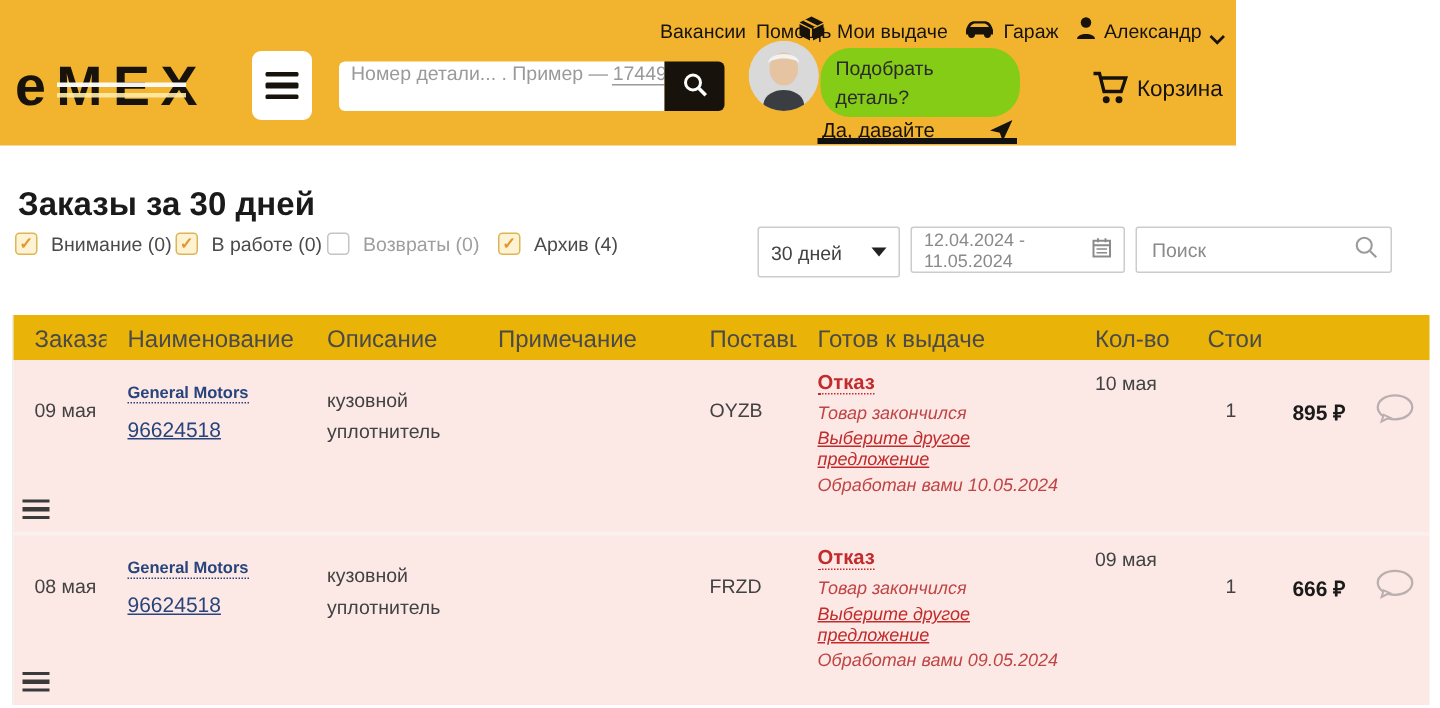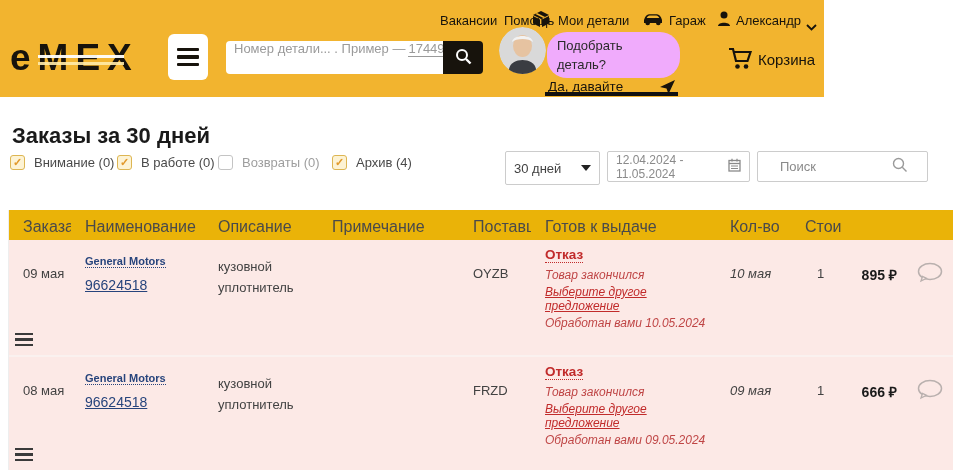--- a/index.html
+++ b/index.html
@@ -18,40 +18,40 @@
   .nav-icon{position:absolute;}
   .menu-btn{position:absolute;left:168px;top:34px;width:40px;height:46px;background:#fff;border-radius:6px;
     display:flex;flex-direction:column;justify-content:center;align-items:center;gap:4px;cursor:pointer;}
   .menu-btn i{display:block;width:22px;height:3.5px;background:#17130c;border-radius:1px;}
   .search-box{position:absolute;left:226px;top:41px;width:217px;height:33px;background:#fff;border-radius:4px 0 0 4px;
     display:flex;align-items:flex-start;padding:0 8px;box-sizing:border-box;font-size:13px;color:#9a9a9a;white-space:nowrap;overflow:hidden;cursor:text;}
   .search-box .example{border-bottom:1px solid #9a9a9a;margin-left:3px;}
   .search-btn{position:absolute;left:443px;top:41px;width:40px;height:33px;background:#17130c;border-radius:0 4px 4px 0;
     display:flex;align-items:center;justify-content:center;cursor:pointer;border:none;}
   .avatar{position:absolute;left:499px;top:27px;width:47px;height:47px;border-radius:50%;overflow:hidden;cursor:pointer;}
-  .bubble{position:absolute;left:547px;top:32px;width:133px;height:46px;background:#f0abfc;border-radius:20px;
+  .bubble{position:absolute;left:547px;top:32px;width:133px;height:46px;background:#84cc16;border-radius:20px;
     box-sizing:border-box;padding:5px 10px;font-size:13px;color:#2a2a2a;line-height:1.45;}
   .reply{position:absolute;left:548px;top:79px;font-size:13.5px;color:#17130c;cursor:pointer;}
   .send-icon{position:absolute;left:660px;top:80px;cursor:pointer;}
   .reply-bar{position:absolute;left:545px;top:92px;width:133px;height:4px;background:#111;}
   .cart{position:absolute;left:728px;top:47px;cursor:pointer;}
   .cart-label{position:absolute;left:758px;top:51px;font-size:15px;color:#17130c;cursor:pointer;}
   
   .page-title{position:absolute;left:12px;top:107px;font-size:22px;font-weight:600;color:#1a1a1a;margin-top:16px;}
   .cb-item{position:absolute;top:155px;display:flex;align-items:center;gap:9px;font-size:13px;color:#4a4a4a;cursor:pointer;}
   .cb-box{width:15px;height:15px;border:1px solid #c4c4c4;border-radius:3px;background:#fff;box-sizing:border-box;
     display:flex;align-items:center;justify-content:center;font-size:11px;font-weight:bold;color:transparent;}
   .cb-item.checked .cb-box{background:#fdf3d4;border-color:#ddb653;color:#e2992b;}
   .cb-item.disabled{color:#9e9e9e;}
   .ctrl{position:absolute;top:151px;height:31px;border:1px solid #ccc;border-radius:2px;background:#fff;
     box-sizing:border-box;display:flex;align-items:center;font-size:13px;color:#424242;}
   .period{left:505px;width:95px;padding:16px 8px;justify-content:space-between;cursor:pointer;}
   .period .tri{width:0;height:0;border-left:5px solid transparent;border-right:5px solid transparent;border-top:6px solid #222;}
   .daterange{left:607px;width:143px;padding:0 8px;color:#8a8a8a;font-size:12px;justify-content:space-between;cursor:pointer;}
-  .fsearch{left:757px;width:171px;padding:0 20px;justify-content:space-between;}
+  .fsearch{left:757px;width:171px;padding:0 8px;justify-content:space-between;}
   .fsearch input{border:none;outline:none;width:110px;font-size:13px;font-family:"Liberation Sans",sans-serif;color:#424242;}
   .fsearch input::placeholder{color:#8a8a8a;}
   
   .table{position:absolute;left:8px;top:210px;width:944px;border-left:1px solid #eee;}
   .trow{display:grid;grid-template-columns:62px 133px 114px 141px 72px 185px 75px 50px 58px 54px;}
   .thead{background:#eab308;height:30px;font-size:16px;color:#4a4a4a;}
   .thead>div{padding:8px 0 0 14px;white-space:nowrap;overflow:hidden;box-sizing:border-box;}
   .rowbg{background:#fce9e6;height:115px;position:relative;}
   .row2{border-top:2px solid #faf1ef;height:113px;}
   .cell{padding-left:14px;box-sizing:border-box;font-size:13px;color:#424242;}
@@ -59,21 +59,21 @@
   .c-name{padding-top:13px;}
   .brand-link{font-size:11px;font-weight:bold;color:#27447C;border-bottom:1px dotted #27447C;cursor:pointer;display:inline-block;}
   .part-link{font-size:14px;color:#27447C;text-decoration:underline;cursor:pointer;display:inline-block;margin-top:9px;}
   .c-desc{padding-top:17px;line-height:1.6;max-width:110px;}
   .c-sup{padding-top:26px;}
   .c-status{padding-top:7px;}
   .st-title{font-size:13.5px;font-weight:bold;color:#C12B2B;border-bottom:1px dotted #C12B2B;display:inline-block;}
   .st-line{font-size:12px;font-style:italic;color:#BF4545;margin-top:5px;}
   .st-link{font-size:12px;font-style:italic;color:#C12B2B;text-decoration:underline;margin-top:3px;cursor:pointer;display:inline-block;}
   .st-proc{font-size:12px;font-style:italic;color:#BF4545;margin-top:3px;}
-  .c-ready{padding-top:26px;font-style:italic;}
+  .c-ready{padding-top:8px;}
   .c-qty{padding-top:26px;padding-left:26px;}
   .c-price{padding-top:25px;text-align:right;padding-right:2px;font-size:14px;font-weight:bold;color:#1a1a1a;}
   .c-chat{padding-top:22px;padding-left:18px;cursor:pointer;}
   .row-menu{position:absolute;left:6px;bottom:9px;display:flex;flex-direction:column;gap:3px;cursor:pointer;}
   .row-menu i{display:block;width:18px;height:2.5px;background:#3a3a3a;}
 </style>
 </head>
 <body>
 
 <div class="topbar"></div>
@@ -87,21 +87,21 @@
 <span class="nav-item" style="left:440px">Вакансии</span>
 <span class="nav-item" style="left:504px">Помощь</span>
 <span class="nav-icon" style="left:530px;top:8px">
   <svg width="22" height="22" viewBox="0 0 22 22">
       <path fill="#17130c" d="M3 7 L11 3 L19 7 L11 11 Z"></path>
       <path fill="#17130c" d="M3 8 L10 11.5 V19 L3 15.5 Z"></path>
       <path fill="#17130c" d="M19 8 L12 11.5 V19 L19 15.5 Z"></path>
       <path fill="#F2B42F" d="M7 5 L15 9 L13.4 9.9 L5.4 5.9 Z"></path>
     </svg>
 </span>
-<span class="nav-item" style="left:558px">Мои детали</span>
+<span class="nav-item" style="left:558px">Мои выдаче</span>
 <span class="nav-icon" style="left:642px;top:12px">
   <svg width="22" height="15" viewBox="0 0 22 15">
       <path fill="#17130c" d="M2 8 C3 4 5 2.5 7 2.2 L15 2.2 C17 2.5 19 4 20 8 L20 11 L18.6 11 A2.3 2.3 0 0 1 14 11 L8 11 A2.3 2.3 0 0 1 3.4 11 L2 11 Z"></path>
       <path fill="#F2B42F" d="M7.6 3.6 L14.4 3.6 C15.6 3.8 16.6 4.6 17.3 6 L4.7 6 C5.4 4.6 6.4 3.8 7.6 3.6 Z"></path>
     </svg>
 </span>
 <span class="nav-item" style="left:669px">Гараж</span>
 <span class="nav-icon" style="left:717px;top:11px">
   <svg width="14" height="16" viewBox="0 0 14 16">
       <circle cx="7" cy="4" r="3.5" fill="#17130c"></circle>

